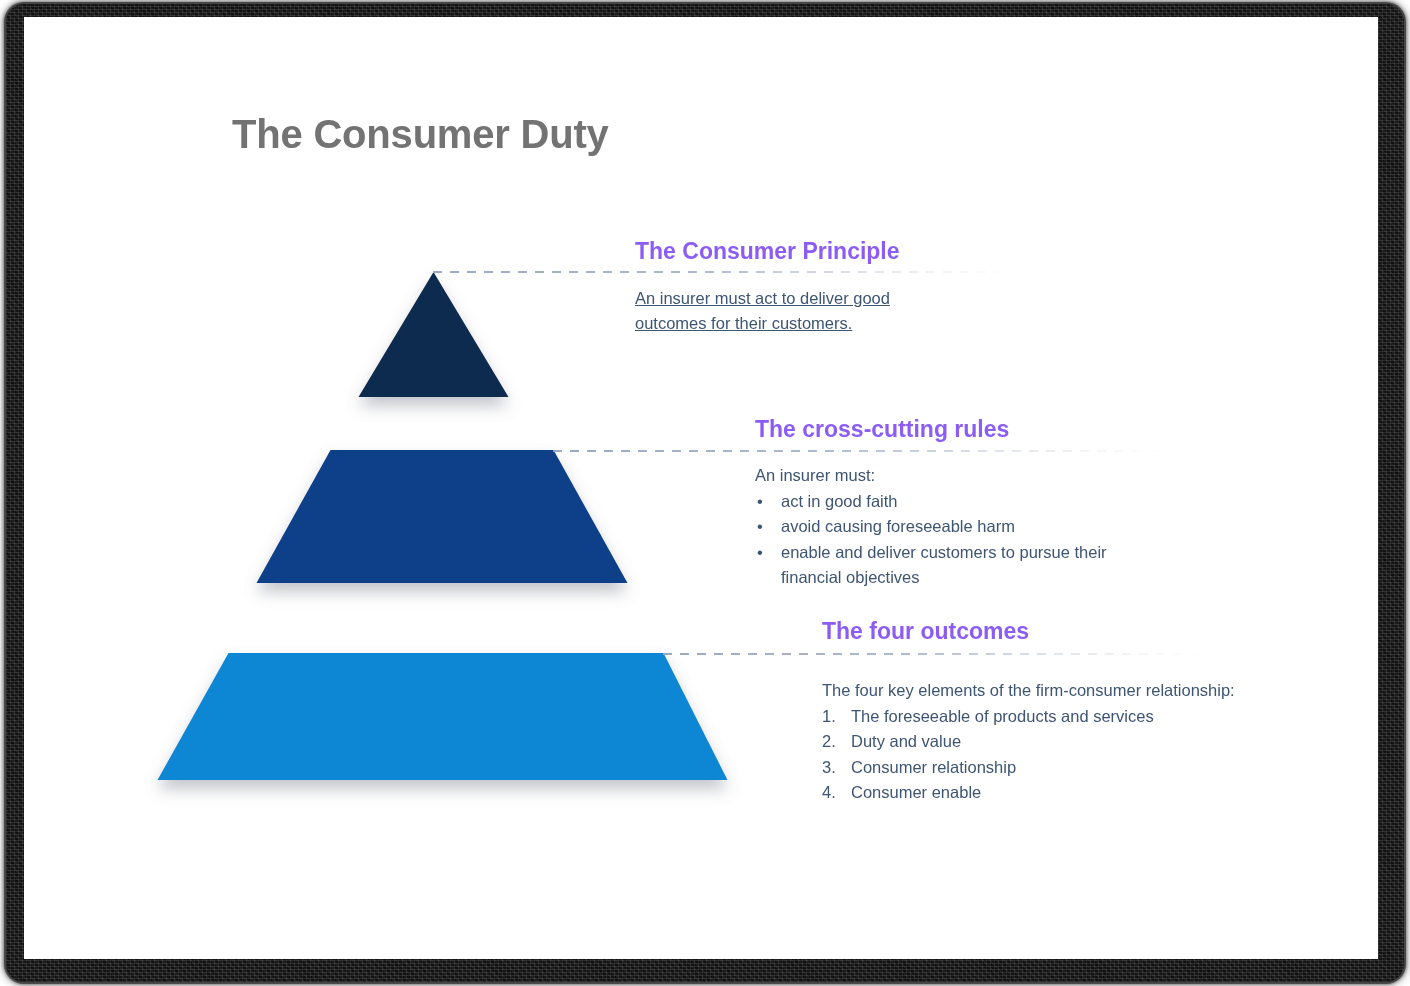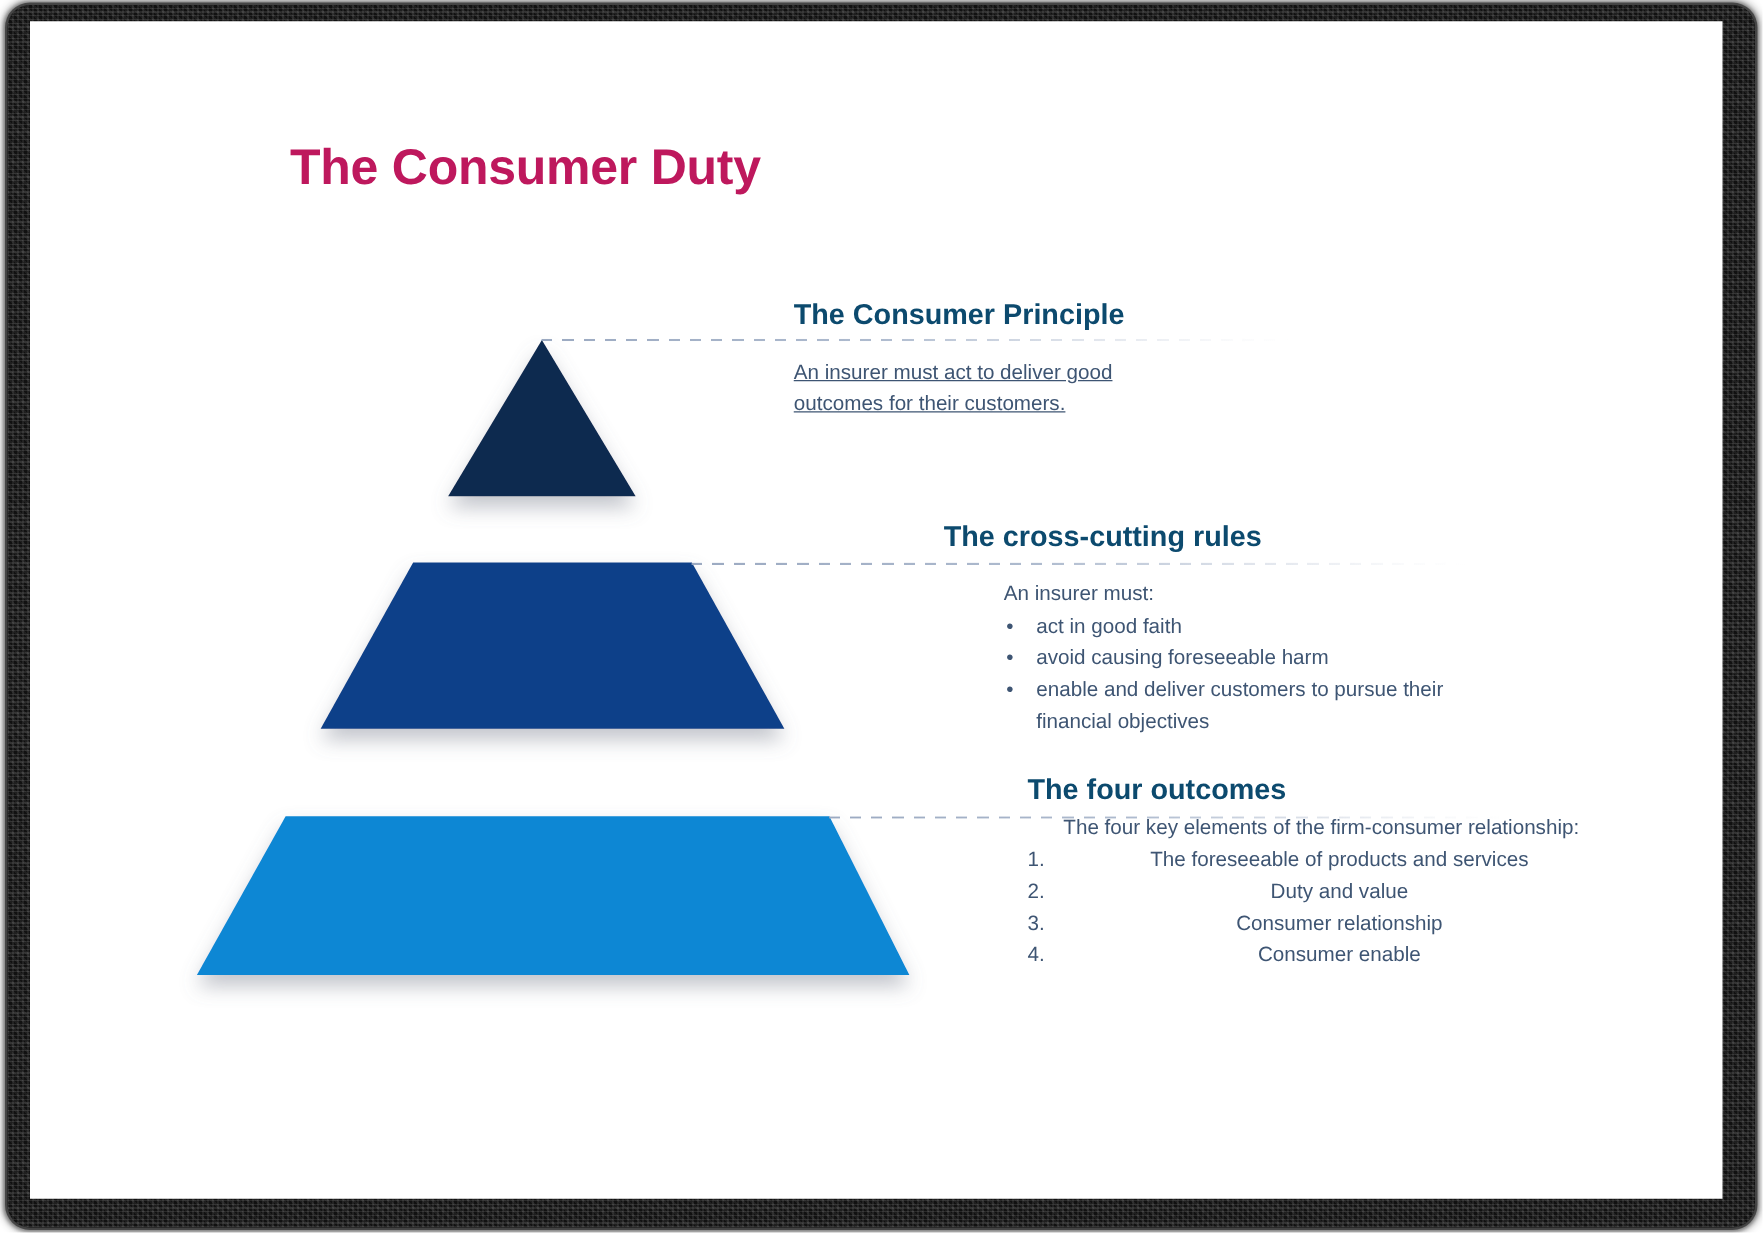--- a/index.html
+++ b/index.html
@@ -55,21 +55,21 @@
     z-index: 2;
   }
 
   
   #page-title {
     position: absolute;
     left: 208px;
     top: 95px;
     font-size: 40px;
     font-weight: bold;
-    color: #be185d;
+    color: #737373;
     letter-spacing: -0.2px;
     white-space: nowrap;
   }
 
   
   .shape {
     position: absolute;
   }
   .shape svg { display: block; overflow: visible; }
 
@@ -87,21 +87,21 @@
         #000 0px, #000 9px, transparent 9px, transparent 17px);
     mask-image: repeating-linear-gradient(to right,
         #000 0px, #000 9px, transparent 9px, transparent 17px);
   }
 
   
   .section { position: absolute; }
   .section-heading {
     font-size: 23px;
     font-weight: bold;
-    color: #0c4a6e;
+    color: #8b5cf6;
     white-space: nowrap;
     line-height: 1.1;
   }
   .section-body {
     font-size: 16.5px;
     color: #3E5573;
     line-height: 1.52;
   }
   .lead { margin: 0; }
   ul.bullets, ol.numbers {
@@ -174,42 +174,42 @@
 
   <div class="section" style="left:611px; top:222px; width:420px;">
     <div class="section-heading">The Consumer Principle</div>
     <div class="section-body" style="margin-top:22px; max-width:290px;text-decoration:underline;">
       <p class="lead">An insurer must act to deliver good outcomes for their customers.</p>
     </div>
   </div>
 
   <div class="section" style="left:731px; top:400px; width:420px;">
     <div class="section-heading">The cross-cutting rules</div>
-    <div class="section-body" style="margin-top:21px;margin-left:48px;">
+    <div class="section-body" style="margin-top:21px;">
       <p class="lead">An insurer must:</p>
       <ul class="bullets" style="margin-top:1px;">
         <li>
           <span class="marker">•</span>
           <span>act in good faith</span>
         </li>
         <li>
           <span class="marker">•</span>
           <span>avoid causing foreseeable harm</span>
         </li>
         <li style="max-width:335px;">
           <span class="marker">•</span>
           <span>enable and deliver customers to pursue their financial objectives</span>
         </li>
       </ul>
     </div>
   </div>
 
   <div class="section" style="left:798px; top:602px; width:470px;">
     <div class="section-heading">The four outcomes</div>
-    <div class="section-body" style="margin-top:6px;text-align:center;">
+    <div class="section-body" style="margin-top:34px;">
       <p class="lead">The four key elements of the firm-consumer relationship:</p>
       <ol class="numbers" style="margin-top:1px;">
         <li>
           <span class="marker">1.</span>
           <span>The foreseeable of products and services</span>
         </li>
         <li>
           <span class="marker">2.</span>
           <span>Duty and value</span>
         </li>

